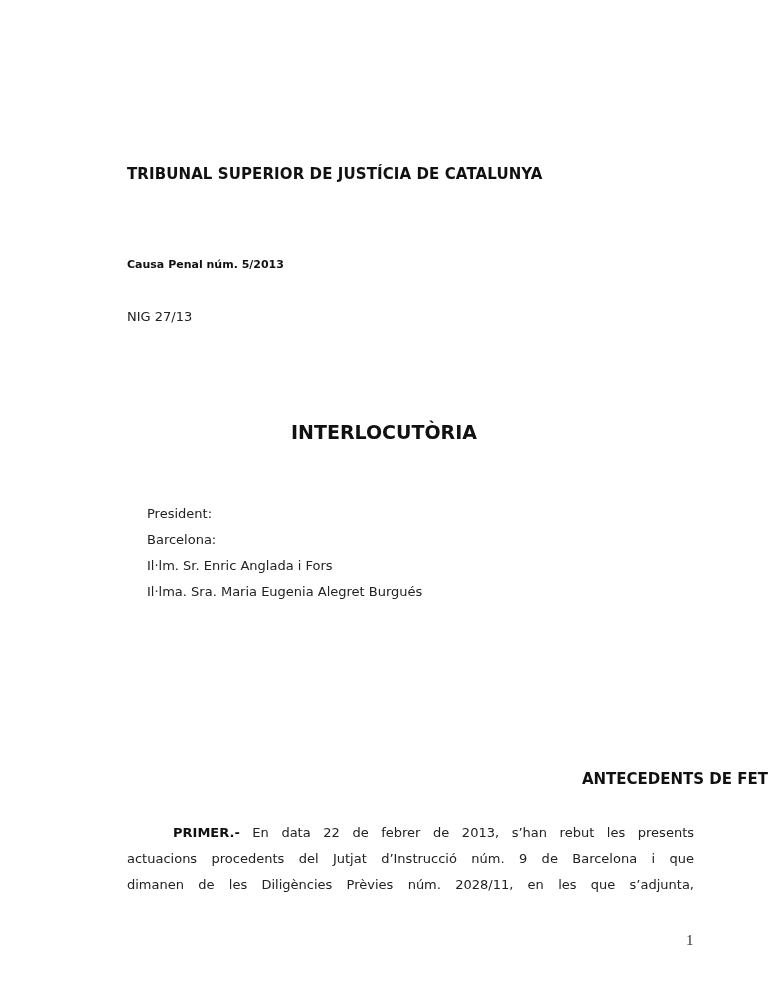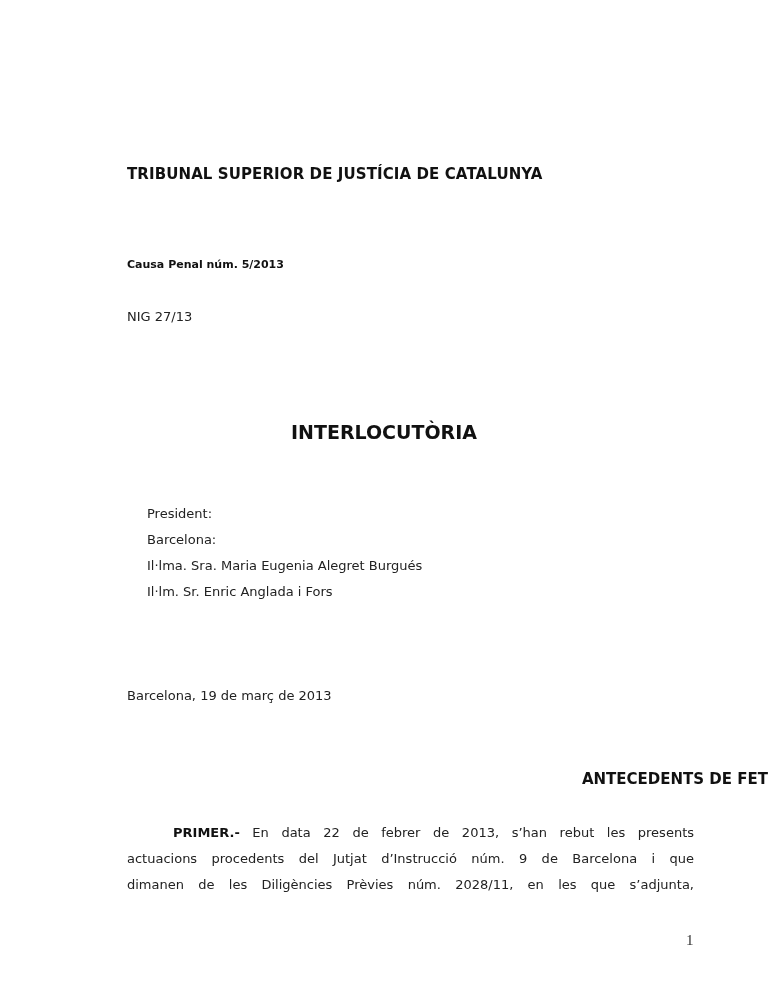--- a/index.html
+++ b/index.html
@@ -31,25 +31,24 @@
   </div>
 
   <div class="abs case" style="top:258px;">Causa Penal núm. 5/2013</div>
   <div class="abs nig" style="top:309px;">NIG  27/13</div>
 
   <div class="abs title doc" style="top:421px; width:648px;">INTERLOCUTÒRIA</div>
 
   <div class="abs judges" style="top:501px;">
     <div>President:</div>
     <div>Barcelona:</div>
+    <div>Il·lm. Sr. Enric Anglada i Fors</div>
     <div>Il·lma. Sra. Maria Eugenia Alegret Burgués</div>
-    <div>Il·lm. Sr. Enric Anglada i Fors</div>
   </div>
 
-  <div class="abs place" style="top:688px;">Barcelona,  19 de març de 2013</div>
 
   <div class="abs section" style="top:770px;">ANTECEDENTS DE FET</div>
 
   <div class="abs para" style="top:774px;margin-top:46px;">
     <span class="line first"><b>PRIMER.-</b><span> En data 22 de febrer de 2013, s’han rebut les presents</span></span>
     <span class="line">actuacions procedents del Jutjat d’Instrucció núm. 9 de Barcelona i que</span>
     <span class="line">dimanen de les Diligències Prèvies núm. 2028/11, en les que s’adjunta,</span>
   </div>
 
   <div class="abs pagenum">1</div>

